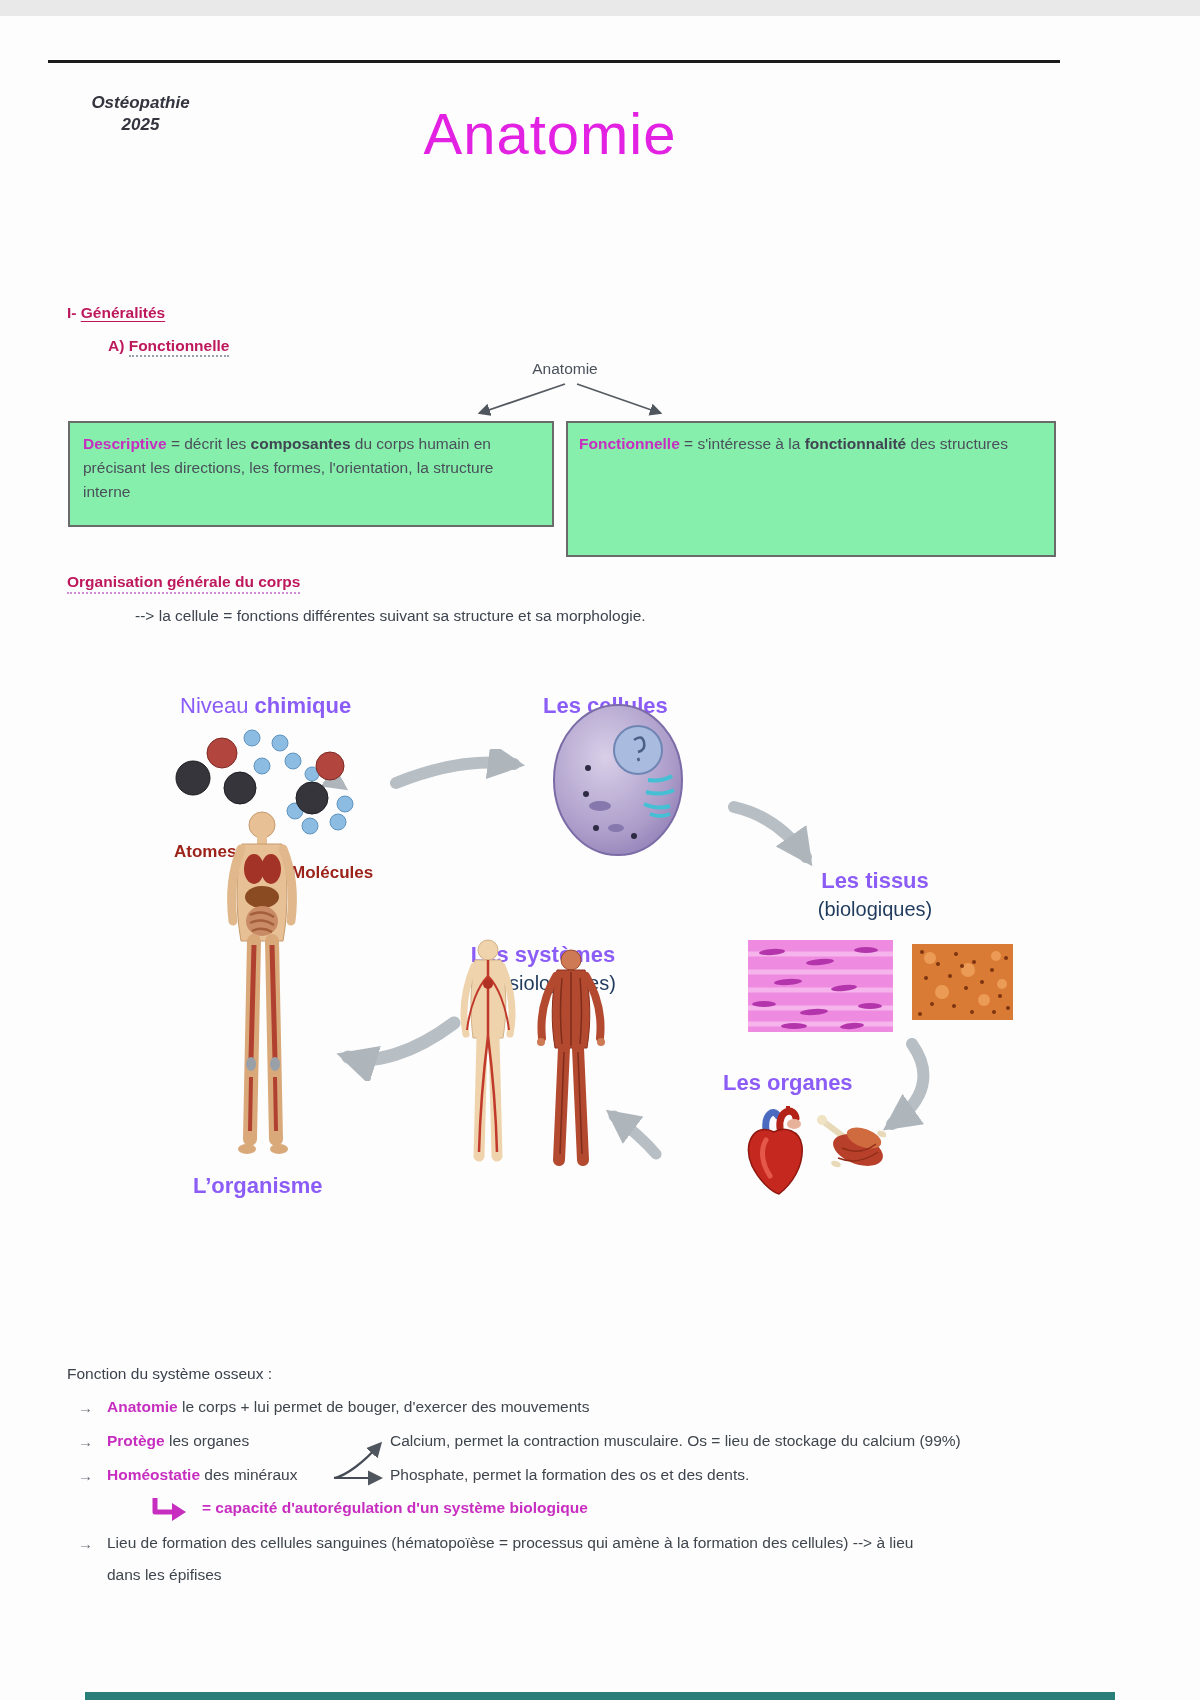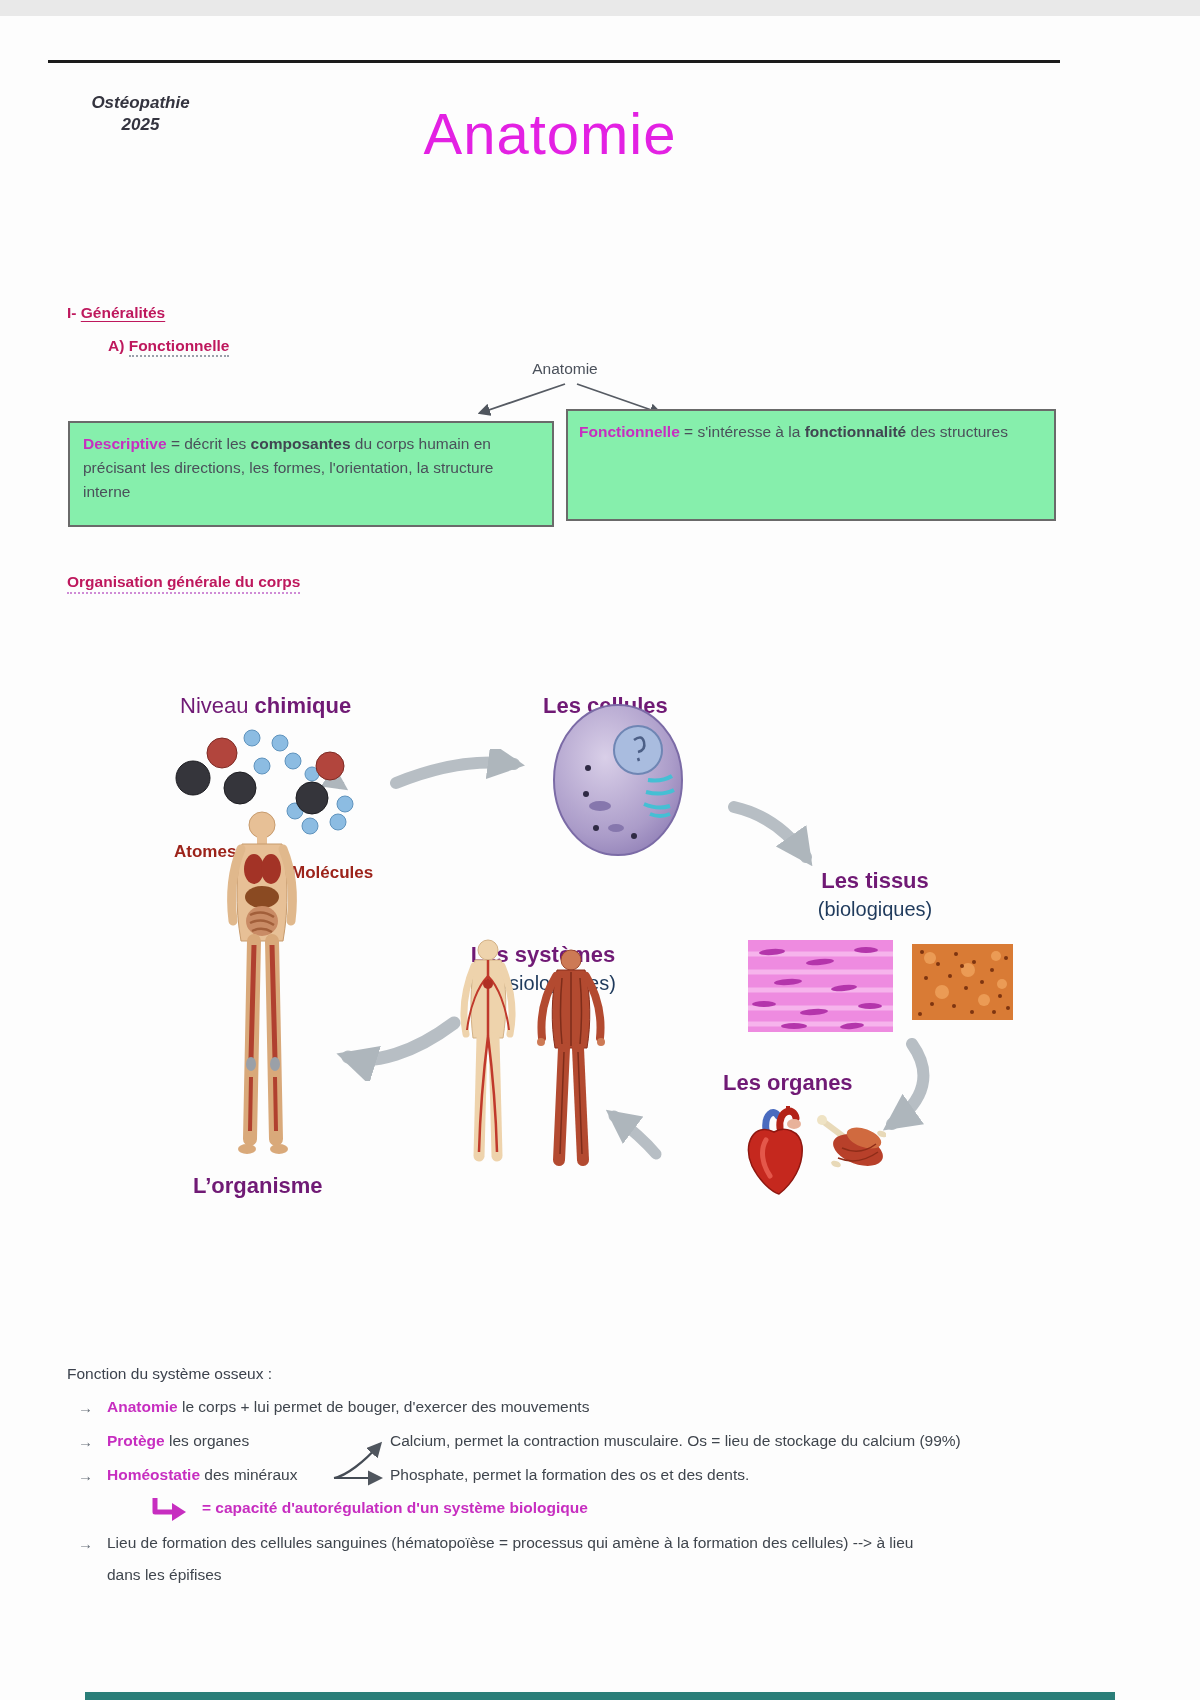--- a/index.html
+++ b/index.html
@@ -12,21 +12,21 @@
   .h-out{font-size:15.5px;color:#be185d;font-weight:600;}
   .u-solid{text-decoration:underline;text-underline-offset:3px;}
   .u-dot{border-bottom:2px dotted #9aa0aa;padding-bottom:1px;}
   .u-dot-pink{border-bottom:2px dotted #cf8bd6;padding-bottom:2px;}
   .node-label{font-size:15.5px;color:#4b515b;text-align:center;}
   .defbox{border:2px solid #6a6a6a;background:#86efac;font-size:15.5px;line-height:1.55;
           color:#4a505a;padding:9px 13px;box-sizing:border-box;}
   .term{color:#c72ec0;font-weight:bold;}
   .b{font-weight:bold;color:#404651;}
   .note{font-size:15.5px;color:#3d434e;}
-  .dlabel{font-size:22px;color:#701a75;line-height:1.25;}
+  .dlabel{font-size:22px;color:#8b5cf6;line-height:1.25;}
   .dbold{font-weight:bold;}
   .dsub{font-size:20px;color:#1f3a5c;}
   .redlabel{font-size:17px;font-weight:bold;color:#9c231a;}
   .center{text-align:center;}
   .bone-head{font-size:15.5px;color:#3c424d;}
   .bullet{color:#68707a;font-size:15px;}
   .litext{font-size:15.5px;color:#3f454d;}
   .mag{color:#c72ec0;font-weight:bold;}
   .teal-bar{background:#2a7e79;}
 </style>
@@ -64,25 +64,26 @@
 
   <div class="abs node-label" style="left:515px;top:344px;width:100px;">Anatomie</div>
   <svg class="abs" style="left:450px;top:364px;" width="240" height="42">
     <line x1="115" y1="4" x2="30" y2="33" stroke="#565b63" stroke-width="1.8" marker-end="url(#mDark)"></line>
     <line x1="127" y1="4" x2="210" y2="33" stroke="#565b63" stroke-width="1.8" marker-end="url(#mDark)"></line>
   </svg>
 
   <div class="abs defbox" style="left:68px;top:405px;width:486px;height:106px;">
     <span class="term">Descriptive</span><span> = décrit les </span><span class="b">composantes</span><span> du corps humain en précisant les directions, les formes, l'orientation, la structure interne</span>
   </div>
-  <div class="abs defbox" style="left:566px;top:393px;width:490px;height:112px;padding-left:11px;">
+  <div class="abs defbox" style="left:566px;top:405px;width:490px;height:136px;padding-left:11px;">
     <span class="term">Fonctionnelle</span><span> = s'intéresse à la </span><span class="b">fonctionnalité</span><span> des structures</span>
   </div>
 
   <div class="abs h-out" style="left:67px;top:557px;"><span class="u-dot-pink">Organisation générale du corps</span></div>
+  <div class="abs note" style="left:135px;top:591px;">--&gt; la cellule = fonctions différentes suivant sa structure et sa morphologie.</div>
 
   <div class="abs dlabel" style="left:180px;top:676px;"><span>Niveau </span><span class="dbold">chimique</span></div>
   <div class="abs dlabel dbold" style="left:543px;top:676px;">Les cellules</div>
 
   <svg class="abs" style="left:170px;top:700px;" width="220" height="125">
     <circle cx="82" cy="22" r="8" fill="#8cbce2" stroke="#5f93bd"></circle>
     <circle cx="110" cy="27" r="8" fill="#8cbce2" stroke="#5f93bd"></circle>
     <circle cx="92" cy="50" r="8" fill="#8cbce2" stroke="#5f93bd"></circle>
     <circle cx="123" cy="45" r="8" fill="#8cbce2" stroke="#5f93bd"></circle>
     <circle cx="142" cy="58" r="7" fill="#8cbce2" stroke="#5f93bd"></circle>

